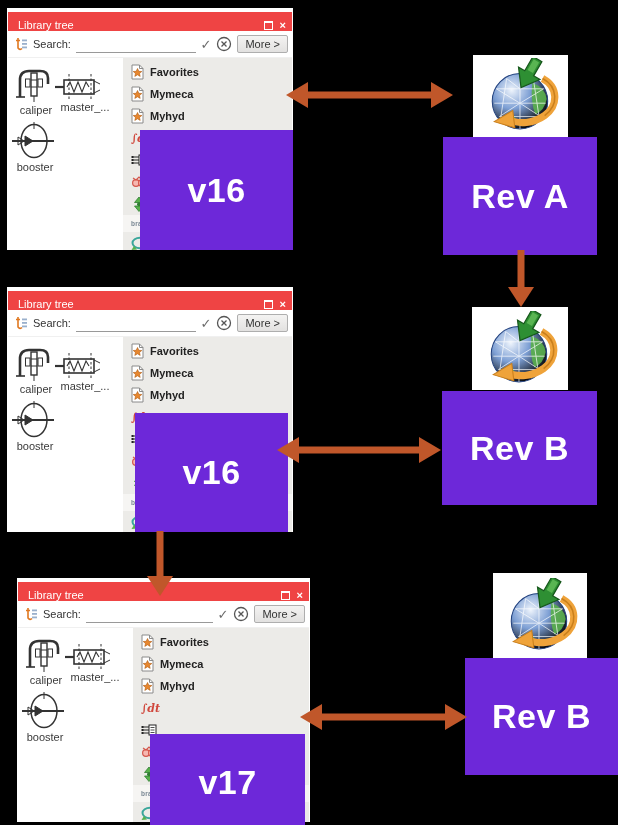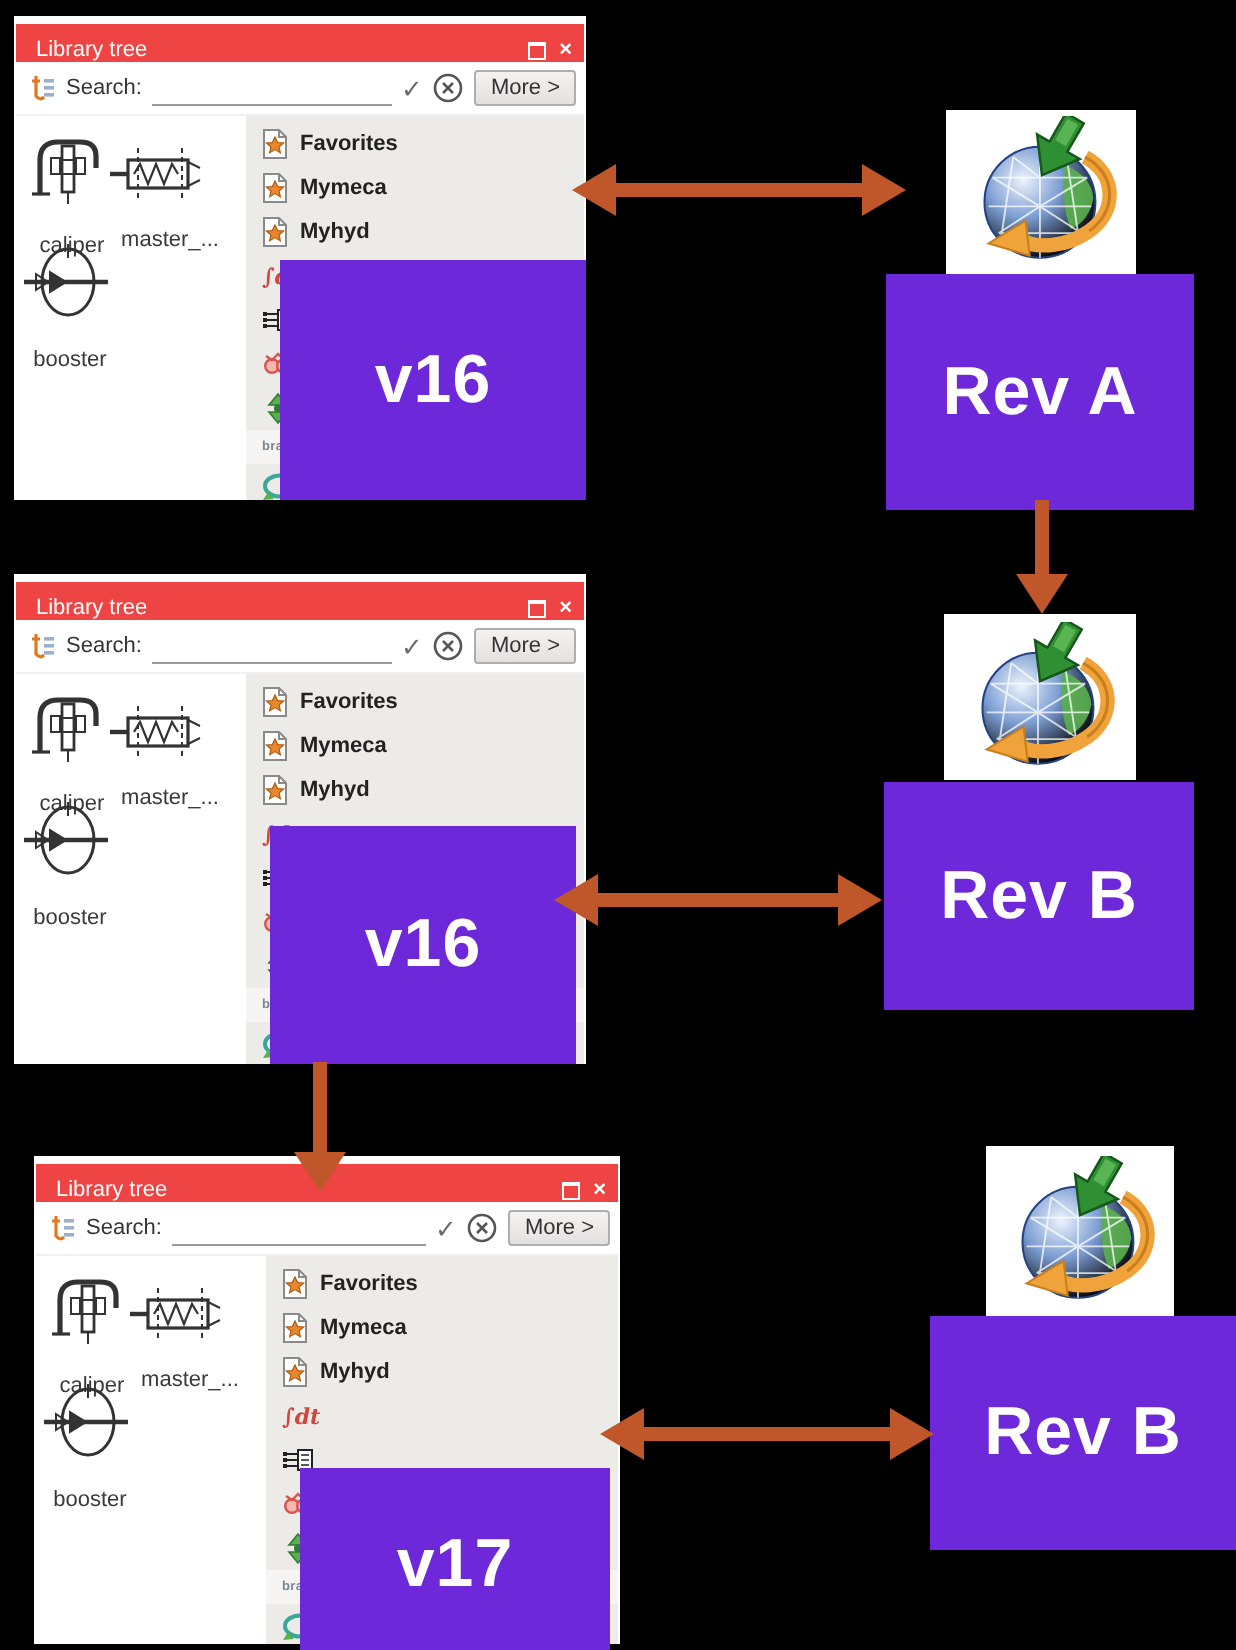--- a/index.html
+++ b/index.html
@@ -19,21 +19,21 @@
              background:#fff;flex:0 0 26px;border-bottom:1px solid #f0f0f0;}
   .searchrow .slabel{font-size:11px;color:#333;}
   .searchline{flex:1;border:none;outline:none;border-bottom:1px solid #999;
               height:14px;font-size:11px;background:transparent;min-width:40px;}
   .check{color:#6a6a6a;font-size:13px;line-height:1;}
   .morebtn{font-size:11px;color:#333;background:linear-gradient(#f4f3f2,#e2e1e0);
            border:1px solid #aeaeae;border-radius:2px;padding:2px 7px;white-space:nowrap;}
   .pbody{flex:1;display:flex;min-height:0;}
   .comps{width:115px;background:#fff;position:relative;flex:0 0 115px;}
   .comp{position:absolute;text-align:center;}
-  .comp .clabel{font-size:11px;color:#3a3a3a;margin-top:14px;}
+  .comp .clabel{font-size:11px;color:#3a3a3a;margin-top:1px;}
   .liblist{flex:1;background:#ECEBE8;display:flex;flex-direction:column;padding-top:3px;}
   .librow{height:22px;display:flex;align-items:center;gap:6px;padding-left:8px;flex:0 0 22px;font-weight:bold;}
   .librow .llabel{font-size:11px;color:#222;}
   .librow.catrow{height:17px;flex:0 0 17px;background:#F6F5F3;}
   .catxt{font-size:6.5px;color:#7a8894;letter-spacing:.2px;}
   .sigtxt{font-size:11px;color:#D0473C;font-style:italic;font-family:"DejaVu Serif",serif;}
 
   
   .cyanbox{position:absolute;background:#6d28d9;display:flex;align-items:center;
            justify-content:center;z-index:4;}

